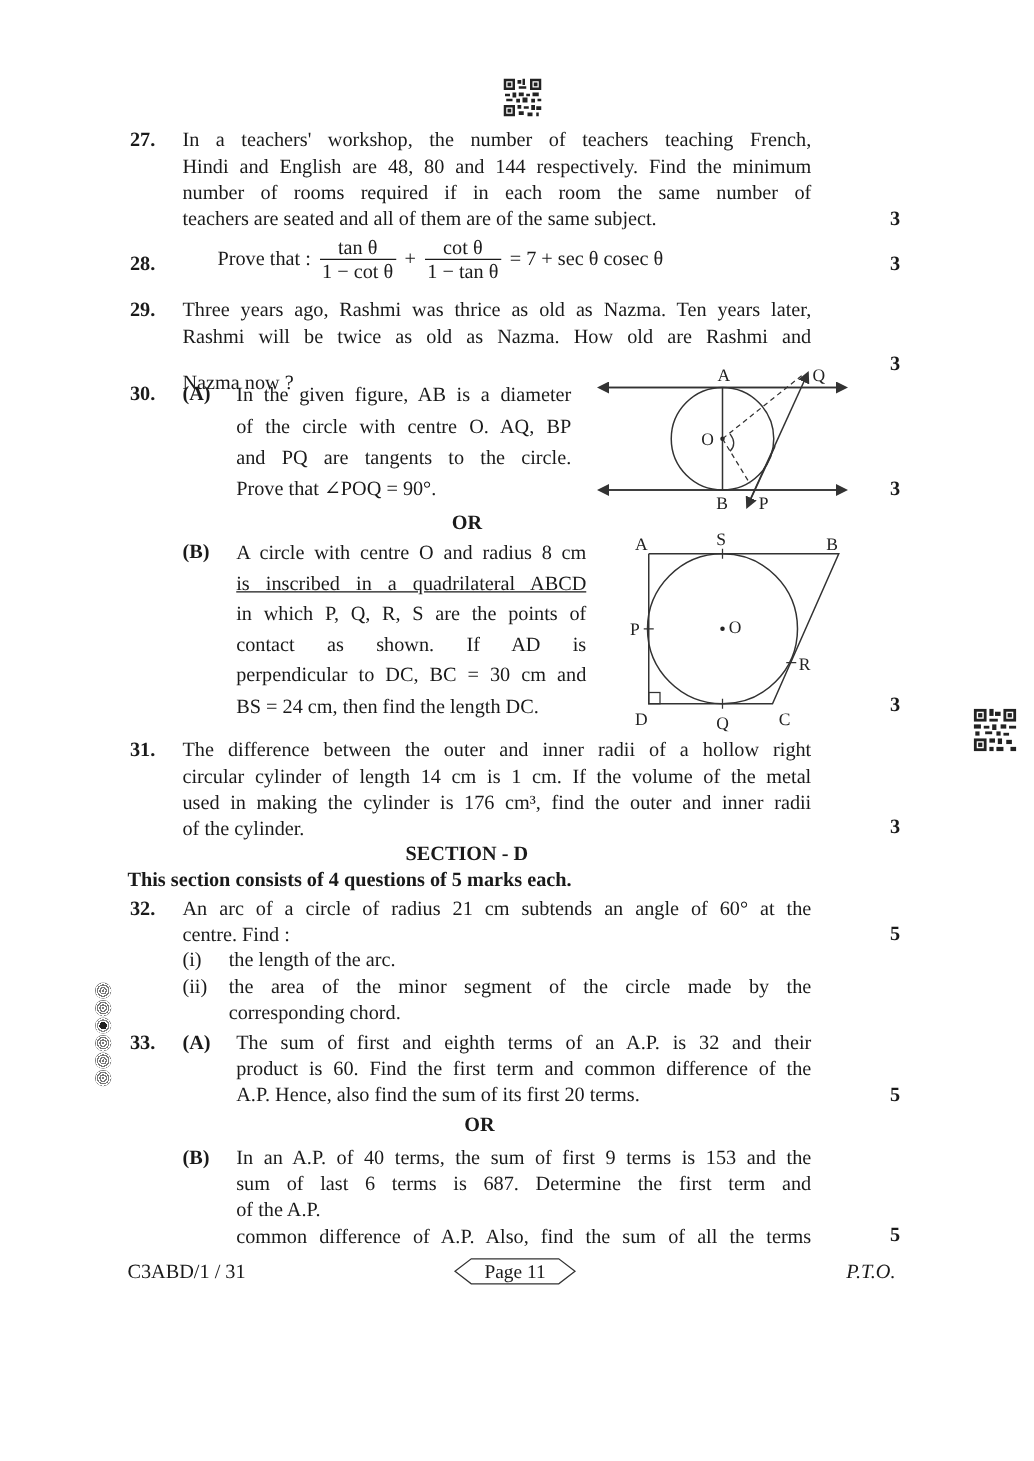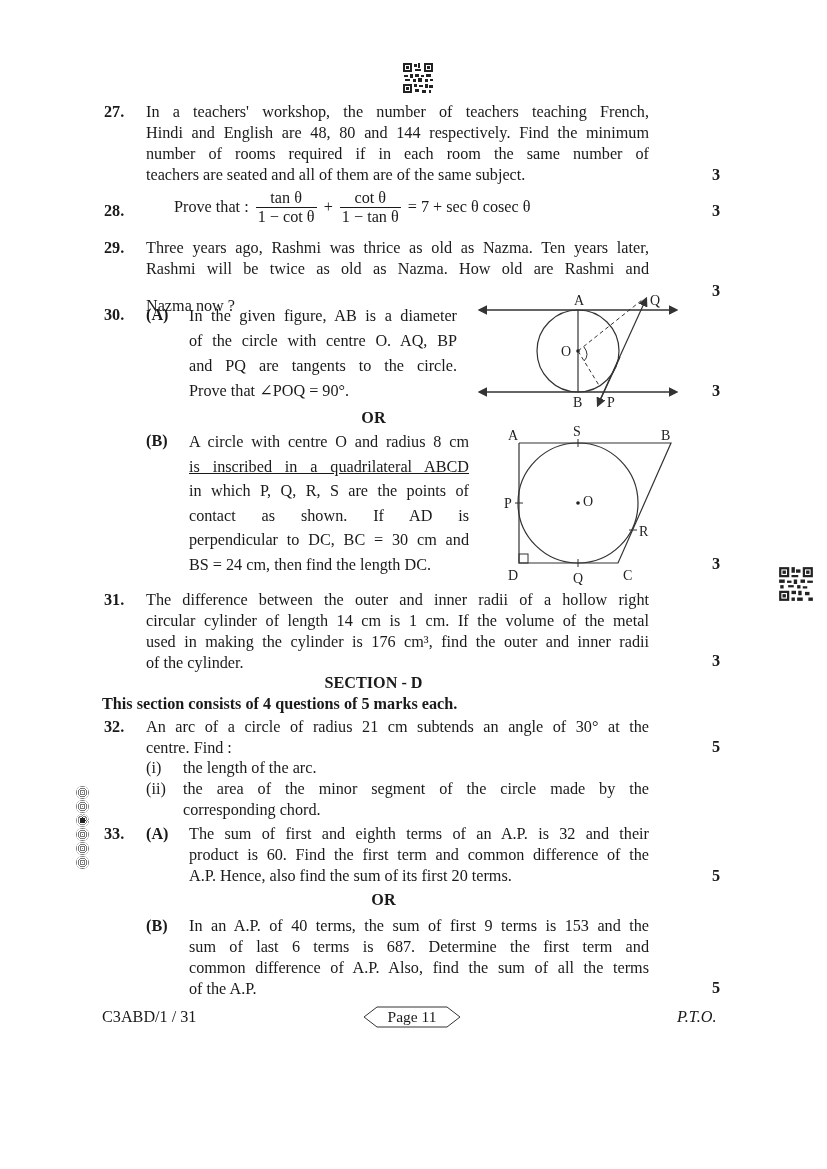--- a/index.html
+++ b/index.html
@@ -195,21 +195,21 @@
   <div class="just" style="position:relative;text-align-last:justify;">used in making the cylinder is 176 cm³, find the outer and inner radii</div>
   <div class="just" style="position:relative;">of the cylinder.</div>
 </div>
 <div class="marks" style="top:652px;">3</div>
 
 <div class="center" style="top:674px;left:-40px;">SECTION - D</div>
 <div class="abs" style="left:102px;top:695px;font-weight:bold;">This section consists of 4 questions of 5 marks each.</div>
 
 <div class="qnum" style="left:104px;top:718px;">32.</div>
 <div style="position:absolute;left:146px;top:717px;width:503px;">
-  <div class="just" style="position:relative;text-align-last:justify;">An arc of a circle of radius 21 cm subtends an angle of 30° at the</div>
+  <div class="just" style="position:relative;text-align-last:justify;">An arc of a circle of radius 21 cm subtends an angle of 60° at the</div>
   <div class="just" style="position:relative;">centre. Find :</div>
 </div>
 <div class="marks" style="top:738px;">5</div>
 <div class="abs" style="left:146px;top:759px;">(i)</div>
 <div class="abs" style="left:183px;top:759px;">the length of the arc.</div>
 <div class="abs" style="left:146px;top:780px;">(ii)</div>
 <div style="position:absolute;left:183px;top:779px;width:466px;">
   <div class="just" style="position:relative;text-align-last:justify;">the area of the minor segment of the circle made by the</div>
   <div class="just" style="position:relative;">corresponding chord.</div>
 </div>
@@ -229,22 +229,22 @@
   <div class="just" style="position:relative;">A.P. Hence, also find the sum of its first 20 terms.</div>
 </div>
 <div class="marks" style="top:867px;">5</div>
 
 <div class="center" style="top:891px;left:-30px;">OR</div>
 
 <div class="sub" style="left:146px;top:917px;">(B)</div>
 <div style="position:absolute;left:189px;top:916px;width:460px;">
   <div class="just" style="position:relative;text-align-last:justify;">In an A.P. of 40 terms, the sum of first 9 terms is 153 and the</div>
   <div class="just" style="position:relative;text-align-last:justify;">sum of last 6 terms is 687. Determine the first term and</div>
+  <div class="just" style="position:relative;">of the A.P.</div>
   <div class="just" style="position:relative;text-align-last:justify;">common difference of A.P. Also, find the sum of all the terms</div>
-  <div class="just" style="position:relative;">of the A.P.</div>
 </div>
 <div class="marks" style="top:979px;">5</div>
 
 <div class="abs" style="left:102px;top:1008px;">C3ABD/1 / 31</div>
 <svg class="pagebox" viewBox="0 0 98 22">
   <polygon points="1,11 14,1 84,1 97,11 84,21 14,21" fill="none" stroke="#333" stroke-width="1"></polygon>
   <text x="49" y="16" text-anchor="middle" font-family="Liberation Serif, serif" font-size="15.5" fill="#1a1a1a">Page 11</text>
 </svg>
 <div class="abs" style="left:677px;top:1008px;font-style:italic;">P.T.O.</div>
 

